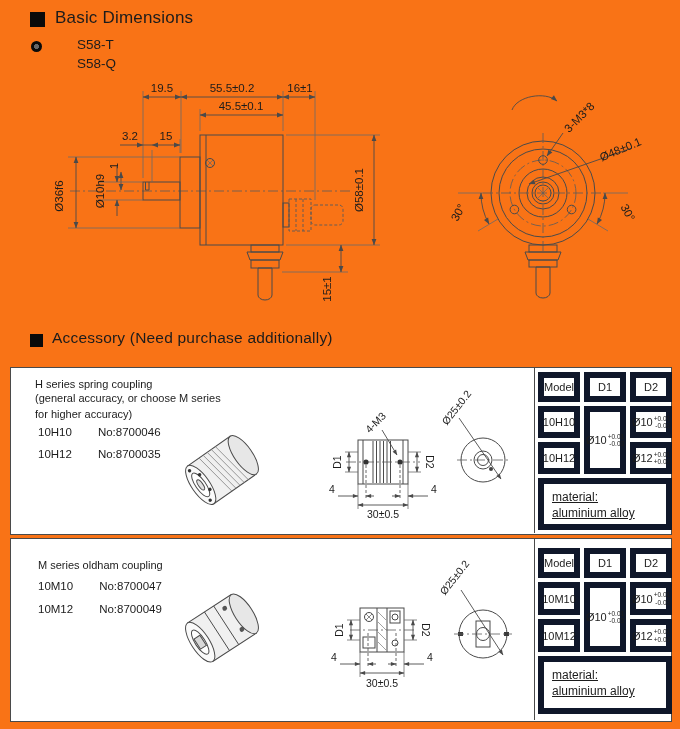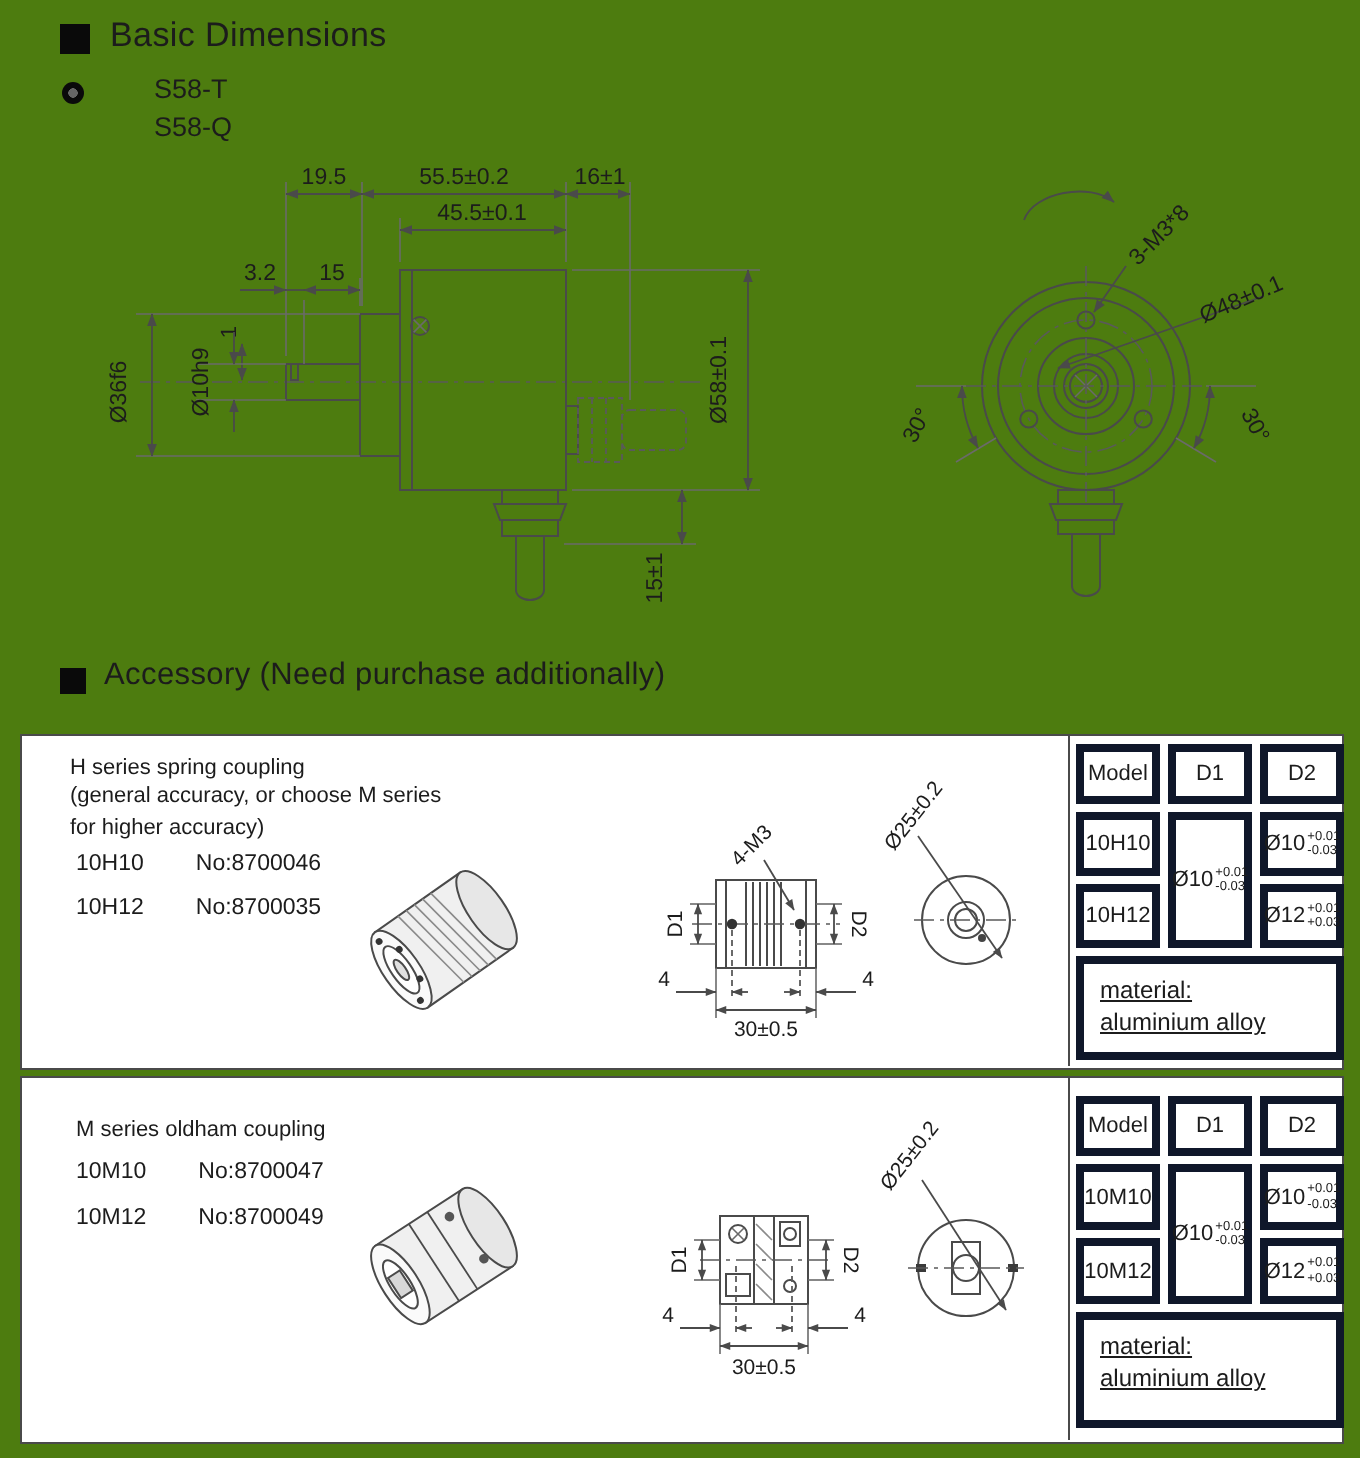--- a/index.html
+++ b/index.html
@@ -1,29 +1,29 @@
 <!DOCTYPE html>
 <html><head>
 <meta charset="utf-8">
 <style>
   html,body{margin:0;padding:0;background:#fff;}
-  .page{position:relative;width:680px;height:729px;background:#4d7c0f;overflow:hidden;
+  .page{position:relative;width:680px;height:729px;background:#f97316;overflow:hidden;
         font-family:"Liberation Sans",sans-serif;color:#1c1c1c;}
   .sq-bullet{position:absolute;background:#0a0a0a;}
   .dot-bullet{position:absolute;width:11px;height:11px;border-radius:50%;
               background:radial-gradient(circle at 50% 50%, #666 0 30%, #0a0a0a 31%);}
   .sec-title{position:absolute;font-size:17px;letter-spacing:.2px;}
   .model-line{position:absolute;font-size:13.5px;margin-left:25px;}
   .acc-box{position:absolute;border:1px solid #4a4a4a;background:#fff;}
   .acc-divider{position:absolute;width:1px;background:#4a4a4a;}
   .acc-text{position:absolute;font-size:11px;line-height:1.3;}
   .acc-item{position:absolute;font-size:11.5px;display:flex;gap:26px;}
   .spec-table{position:absolute;display:grid;grid-template-columns:42px 42px 42px;gap:4px;}
-  .cell{border:4px solid #0f172a;background:#fff;display:flex;align-items:center;
-        justify-content:center;font-size:11px;}
+  .cell{border:6px solid #0f172a;background:#fff;display:flex;align-items:center;
+        justify-content:center;font-size:11px;text-align:right;}
   .cell.d1span{grid-column:2;grid-row:2/4;}
   .cell.mat{grid-column:1/4;flex-direction:column;align-items:flex-start;justify-content:flex-start;
             padding:5px 0 0 8px;font-size:12px;line-height:1.35;text-decoration:underline;}
   .tol{display:inline-flex;align-items:center;}
   .tol .main{font-size:11px;}
   .tol .stack{display:inline-flex;flex-direction:column;font-size:6.5px;line-height:1.1;margin-left:1px;}
   svg{position:absolute;left:0;top:0;}
   svg text{font-family:"Liberation Sans",sans-serif;fill:#1c1c1c;}
   .ln{stroke:#4a4a4a;stroke-width:1;fill:none;}
   .thin{stroke:#6a6a6a;stroke-width:.8;fill:none;}

